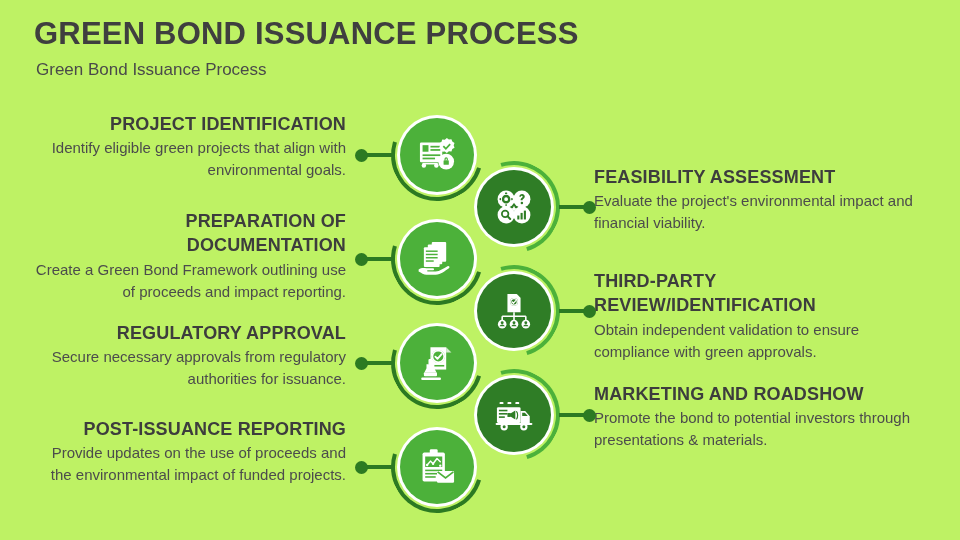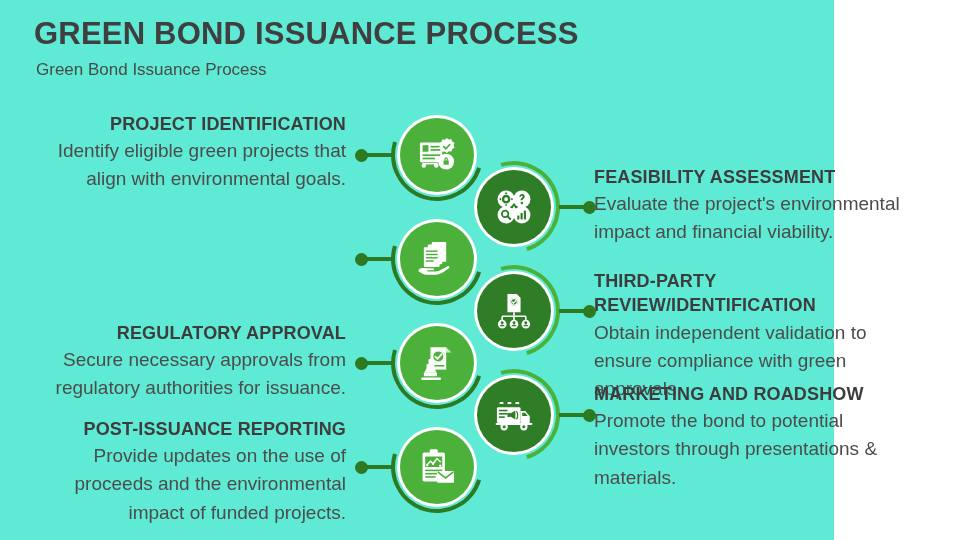--- a/index.html
+++ b/index.html
@@ -4,22 +4,22 @@
 <style>
   * { box-sizing: border-box; margin: 0; padding: 0; }
   html, body {
     width: 960px; height: 540px;
     background: #ffffff;
     font-family: "Liberation Sans", sans-serif;
     overflow: hidden;
   }
   #slide {
     position: relative;
-    width: 834px; height: 540px;
-    background: #5eead4;
+    width: 960px; height: 540px;
+    background: #bef264;
   }
 
   
   .title {
     position: absolute;
     left: 34px; top: 16px;
     font-size: 31px;
     font-weight: bold;
     letter-spacing: 0.2px;
     color: #3f3f3f;
@@ -37,21 +37,21 @@
   
   .txt { position: absolute; }
   .txt .heading {
     font-size: 18px;
     font-weight: bold;
     color: #3d3d3d;
     letter-spacing: 0.15px;
     line-height: 1.35;
   }
   .txt .body {
-    font-size: 19px;
+    font-size: 15px;
     color: #4c4c4c;
     line-height: 1.48;
     margin-top: 1px;
   }
   .txt.left { text-align: right; width: 318px; left: 28px; }
   .txt.right { text-align: left; width: 330px; left: 594px; }
 
   .b-l1 { top: 112px; }
   .b-l2 { top: 209px; }
   .b-l3 { top: 321px; }
@@ -124,20 +124,24 @@
 <body>
 
 <div id="slide">
 
   <div class="title">GREEN BOND ISSUANCE PROCESS</div>
   <div class="subtitle">Green Bond Issuance Process</div>
 
   <div class="txt left b-l1">
     <div class="heading">PROJECT IDENTIFICATION</div>
     <div class="body">Identify eligible green projects that align with environmental goals.</div>
+  </div>
+  <div class="txt left b-l2">
+    <div class="heading">PREPARATION OF DOCUMENTATION</div>
+    <div class="body">Create a Green Bond Framework outlining use of proceeds and impact reporting.</div>
   </div>
   <div class="txt left b-l3">
     <div class="heading">REGULATORY APPROVAL</div>
     <div class="body">Secure necessary approvals from regulatory authorities for issuance.</div>
   </div>
   <div class="txt right b-r1">
     <div class="heading">FEASIBILITY ASSESSMENT</div>
     <div class="body">Evaluate the project's environmental impact and financial viability.</div>
   </div>
 

